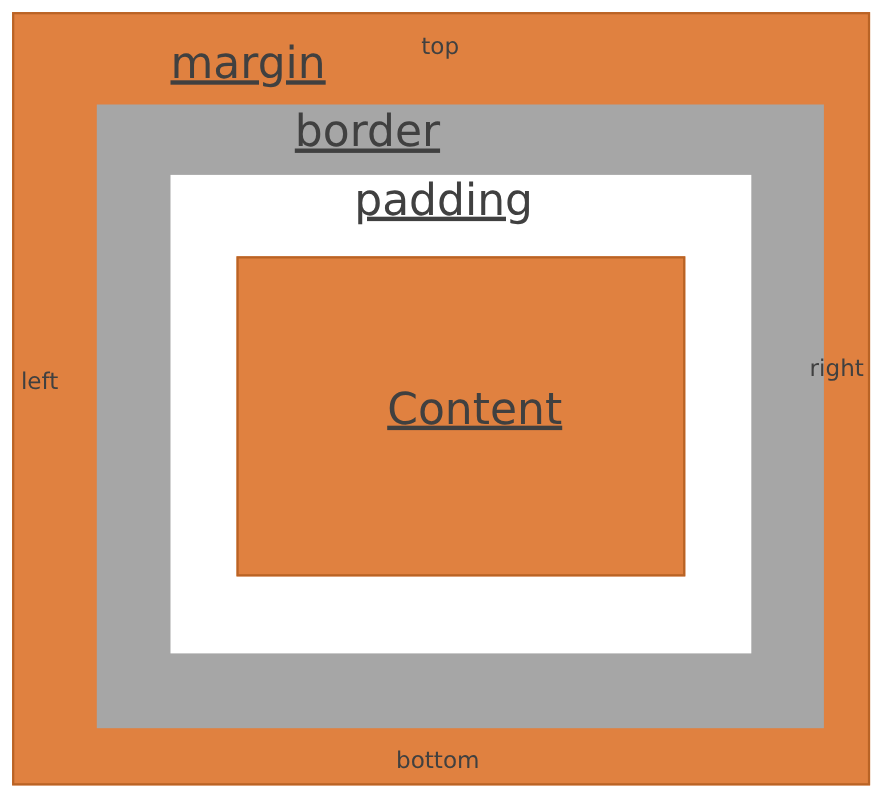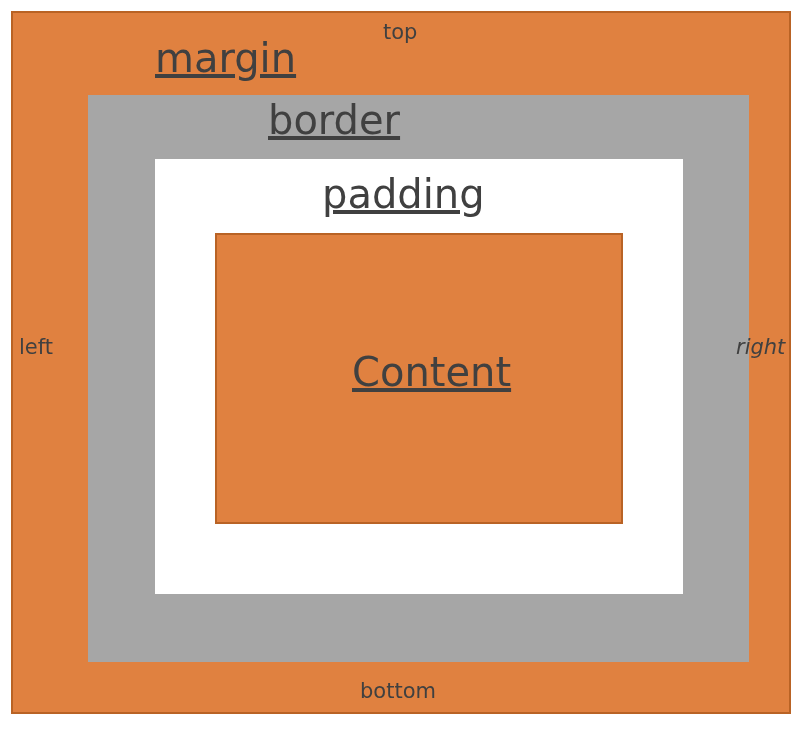--- a/index.html
+++ b/index.html
@@ -90,56 +90,54 @@
   }
 
   #label-border {
     left: 268px;
     top: 100px;
   }
 
   #label-padding {
     left: 322px;
     top: 162px;
-    margin-top: 12px;
   }
 
   #label-content {
     left: 336px;
     top: 352px;
     margin-left: 16px;
   }
 
   #label-content-sub {
     left: 325px;
     top: 392px;
     font-size: 23px;
     color: #4a4a4a;
   }
 
   #label-top {
     left: 383px;
-    top: 22px;
+    top: 32px;
   }
 
   #label-bottom {
     left: 360px;
     top: 681px;
     text-align: right;
   }
 
   #label-left {
     left: 19px;
     top: 337px;
   }
 
   #label-right {
     left: 736px;
-    top: 337px;
-    font-style: italic;
+    top: 325px;
   }
 </style>
 </head>
 <body>
 
 <div id="diagram">
 
   <div class="box" id="margin-box">
 
     <div class="box" id="border-box"></div>

